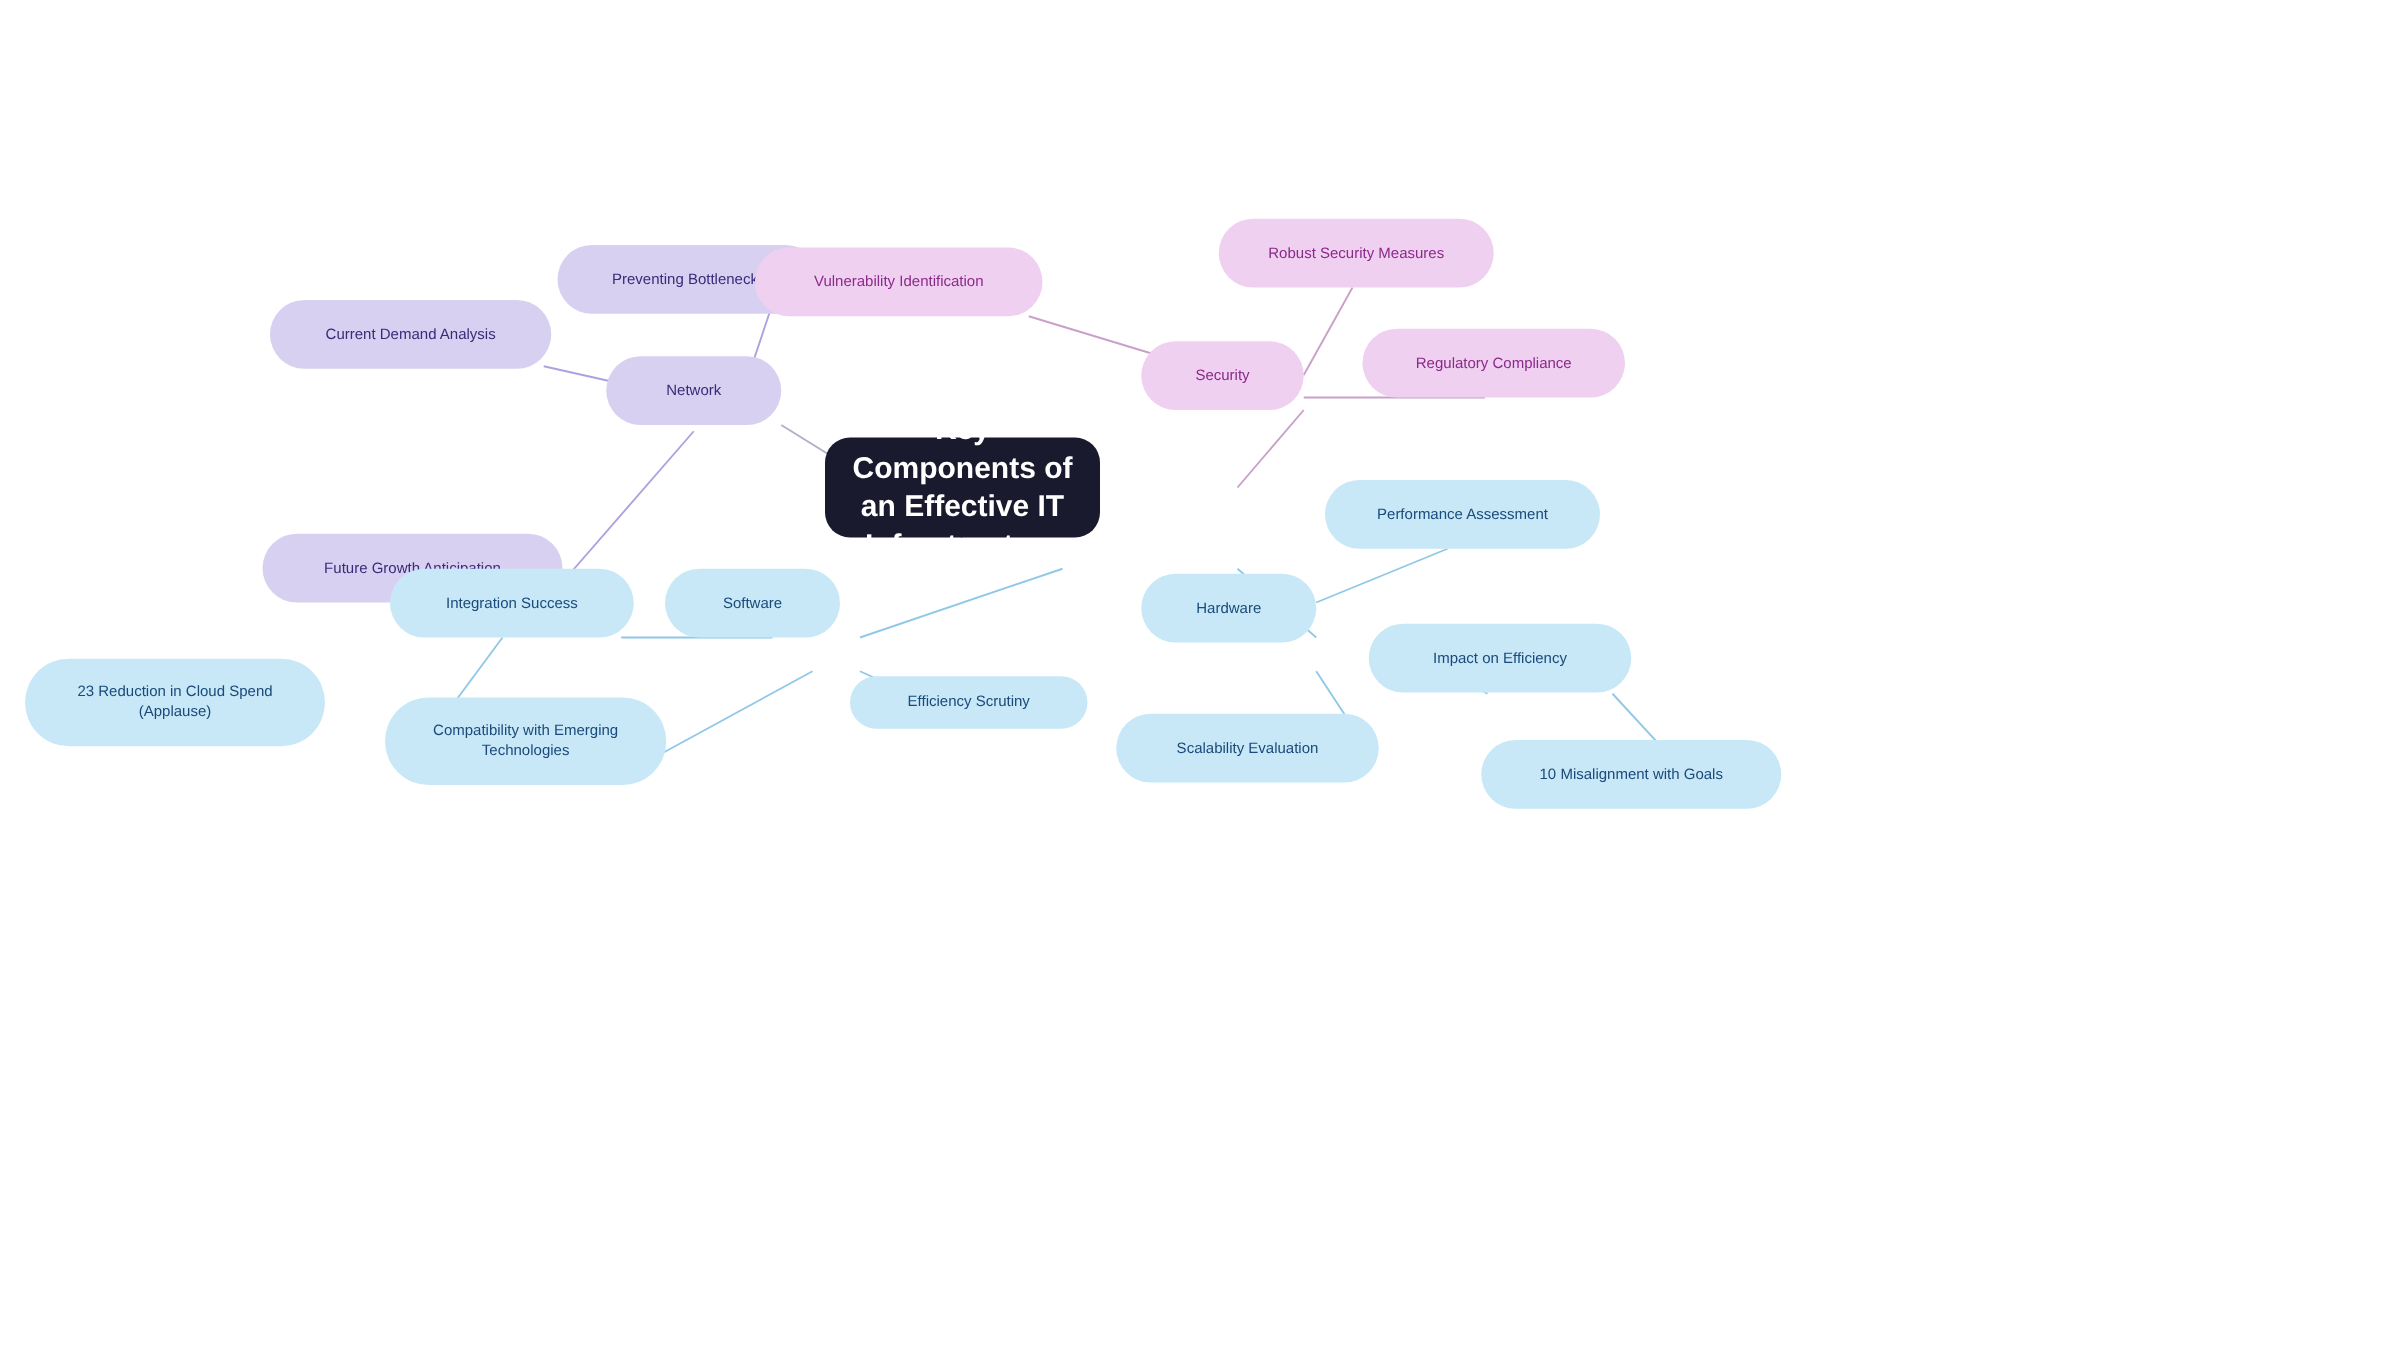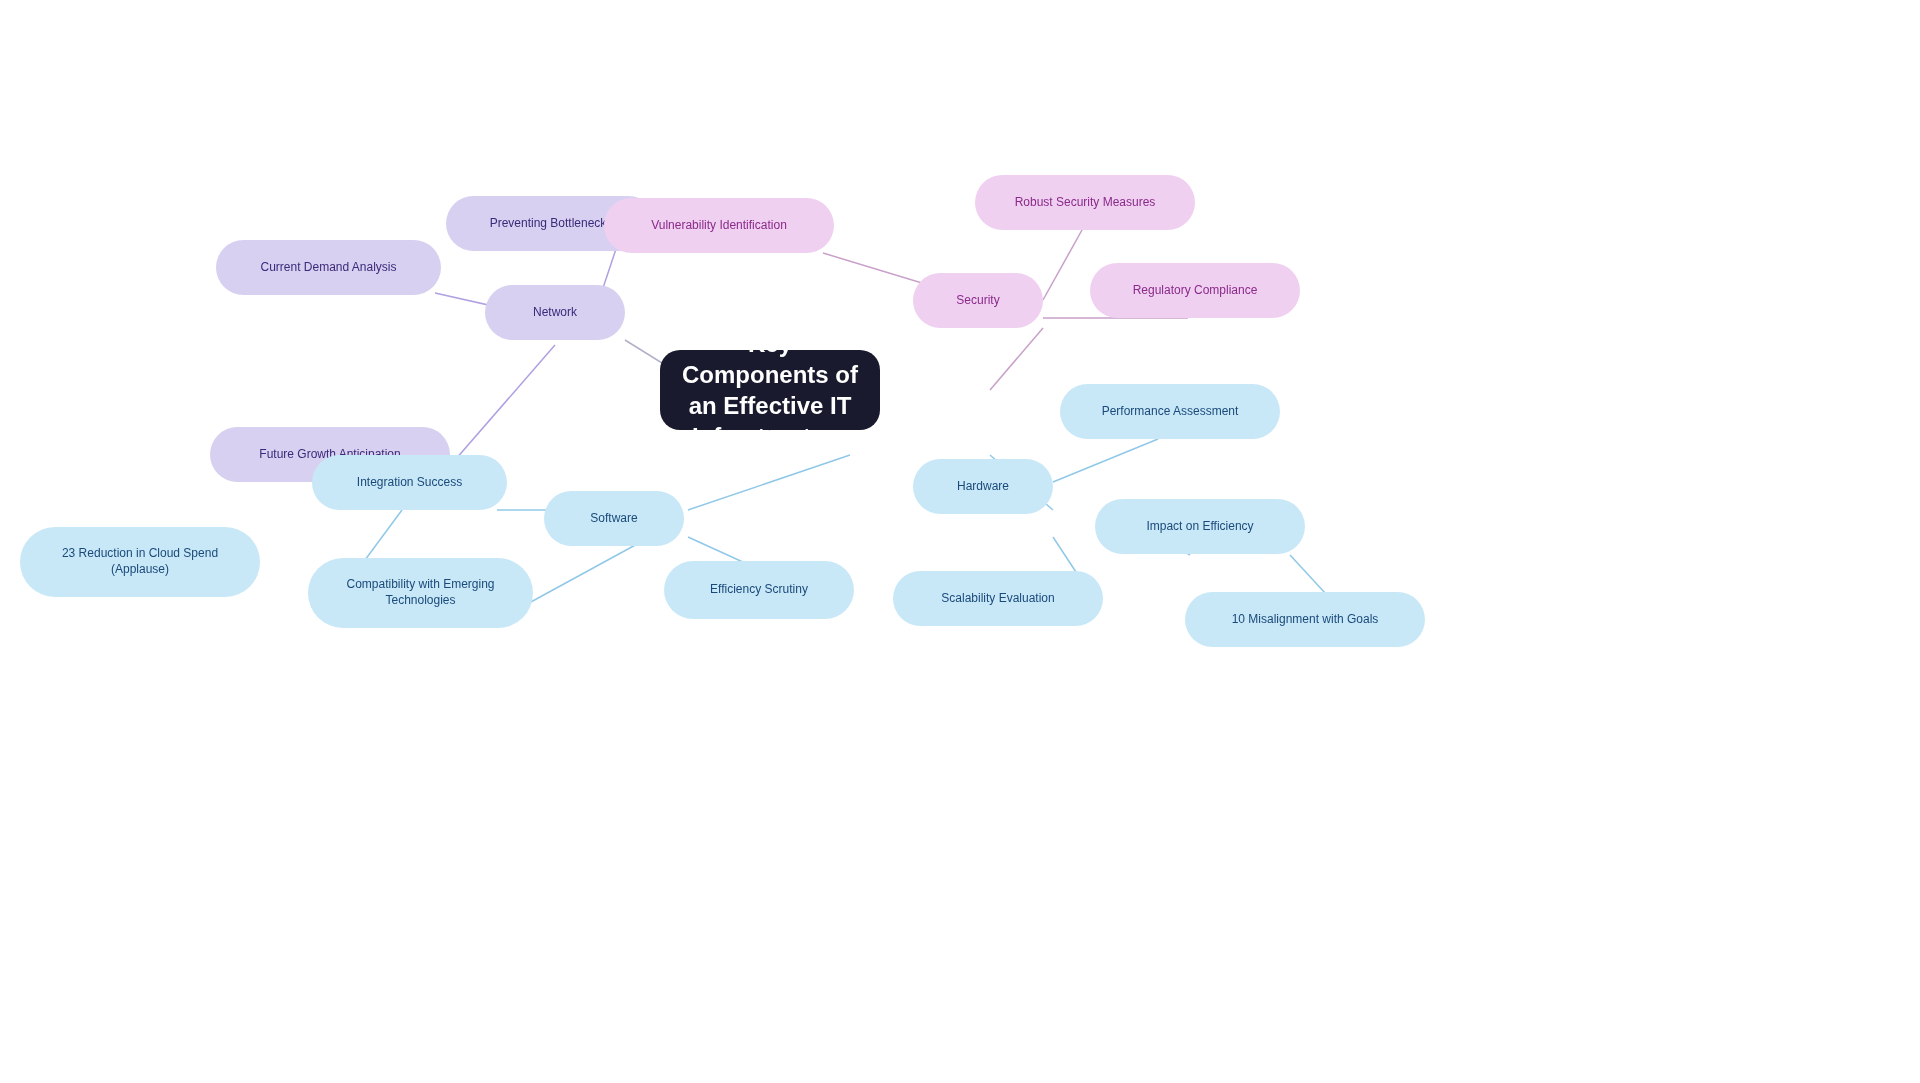--- a/index.html
+++ b/index.html
@@ -89,21 +89,21 @@
   <line x1="1290" y1="555" x2="1350" y2="620" stroke="#90c8e8" stroke-width="1.5"></line>
 </svg>
 
 <div class="node node-center" style="left: 660px; top: 350px; width: 220px; height: 80px;">Key Components of an
 Effective IT Infrastructure</div>
 
 <div class="node node-purple" style="left: 485px; top: 285px; width: 140px; height: 55px;">Network</div>
 
 <div class="node node-pink" style="left: 913px; top: 273px; width: 130px; height: 55px;">Security</div>
 
-<div class="node node-blue" style="left: 544px; top: 455px; width: 140px; height: 55px; margin-top: 36px;">Software</div>
+<div class="node node-blue" style="left: 532px; top: 455px; width: 140px; height: 55px;">Software</div>
 
 <div class="node node-blue" style="left: 913px; top: 438px; width: 140px; height: 55px; margin-top: 21px;">Hardware</div>
 
 <div class="node node-purple" style="left: 446px; top: 196px; width: 210px; height: 55px;">Preventing Bottlenecks</div>
 
 <div class="node node-purple" style="left: 216px; top: 240px; width: 225px; height: 55px;">Current Demand Analysis</div>
 
 <div class="node node-purple" style="left: 210px; top: 427px; width: 240px; height: 55px;">Future Growth Anticipation</div>
 
 <div class="node node-pink" style="left: 604px; top: 198px; width: 230px; height: 55px;">Vulnerability Identification</div>
@@ -115,17 +115,17 @@
 <div class="node node-blue" style="left: 1060px; top: 384px; width: 220px; height: 55px;">Performance Assessment</div>
 
 <div class="node node-blue" style="left: 1095px; top: 499px; width: 210px; height: 55px;">Impact on Efficiency</div>
 
 <div class="node node-blue" style="left: 893px; top: 571px; width: 210px; height: 55px;">Scalability Evaluation</div>
 
 <div class="node node-blue" style="left: 312px; top: 455px; width: 195px; height: 55px; text-align: right;">Integration Success</div>
 
 <div class="node node-blue" style="left: 308px; top: 558px; width: 225px; height: 70px; text-align: center;">Compatibility with Emerging Technologies</div>
 
-<div class="node node-blue" style="left: 664px; top: 541px; width: 190px; height: 58px; margin-top: 20px;">Efficiency Scrutiny</div>
+<div class="node node-blue" style="left: 680px; top: 541px; width: 190px; height: 42px;">Efficiency Scrutiny</div>
 
 <div class="node node-blue" style="left: 20px; top: 527px; width: 240px; height: 70px; text-align: center;">23 Reduction in Cloud Spend (Applause)</div>
 
 <div class="node node-blue" style="left: 1185px; top: 592px; width: 240px; height: 55px;">10 Misalignment with Goals</div>
 
 </body></html>

